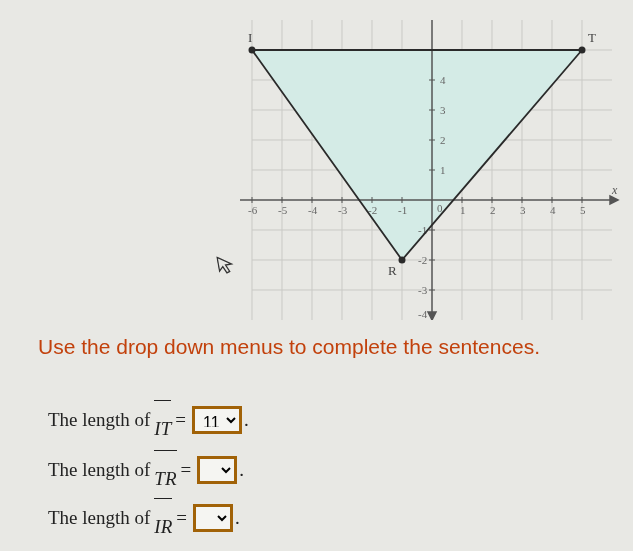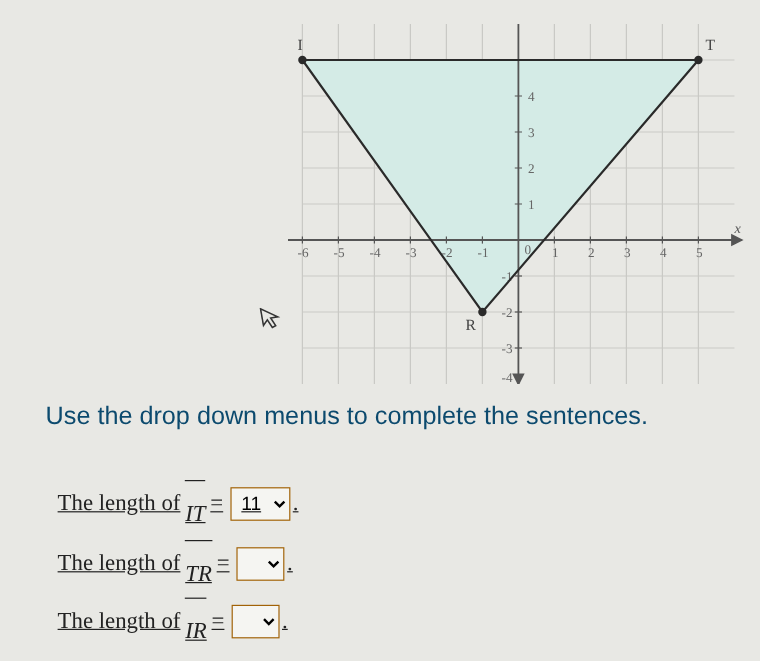--- a/index.html
+++ b/index.html
@@ -16,31 +16,30 @@
       top: 20px;
       left: 240px;
       width: 380px;
       height: 300px;
     }
     .instructions {
       position: absolute;
       top: 335px;
       left: 38px;
       font-size: 21px;
-      color: #0c4a6e;
+      color: #c2410c;
       font-family: Arial, sans-serif;
     }
     .answer-row {
       position: absolute;
       left: 48px;
       display: flex;
       align-items: center;
       font-size: 19px;
       color: #222;
-      text-decoration: underline;
     }
     .row1 { top: 400px; }
     .row2 { top: 450px; }
     .row3 { top: 498px; }
     .answer-row .label-prefix { margin-right: 4px; }
     .answer-row .seg {
       font-style: italic;
       position: relative;
       padding-top: 18px;
     }
@@ -48,21 +47,21 @@
       content: '';
       position: absolute;
       top: 0;
       left: 0;
       right: 0;
       height: 1px;
       background: #222;
     }
     .answer-row .eq { margin: 0 6px 0 4px; }
     .dropdown {
-      border: 1px solid #a16207;
+      border: 3px solid #a16207;
       background: #f5f5f2;
       font-size: 16px;
       padding: 4px 4px;
       height: 28px;
       font-family: Arial, sans-serif;
     }
     .dropdown.filled { width: 50px; }
     .dropdown.empty { width: 40px; }
     .period { margin-left: 2px; }
     .cursor {

